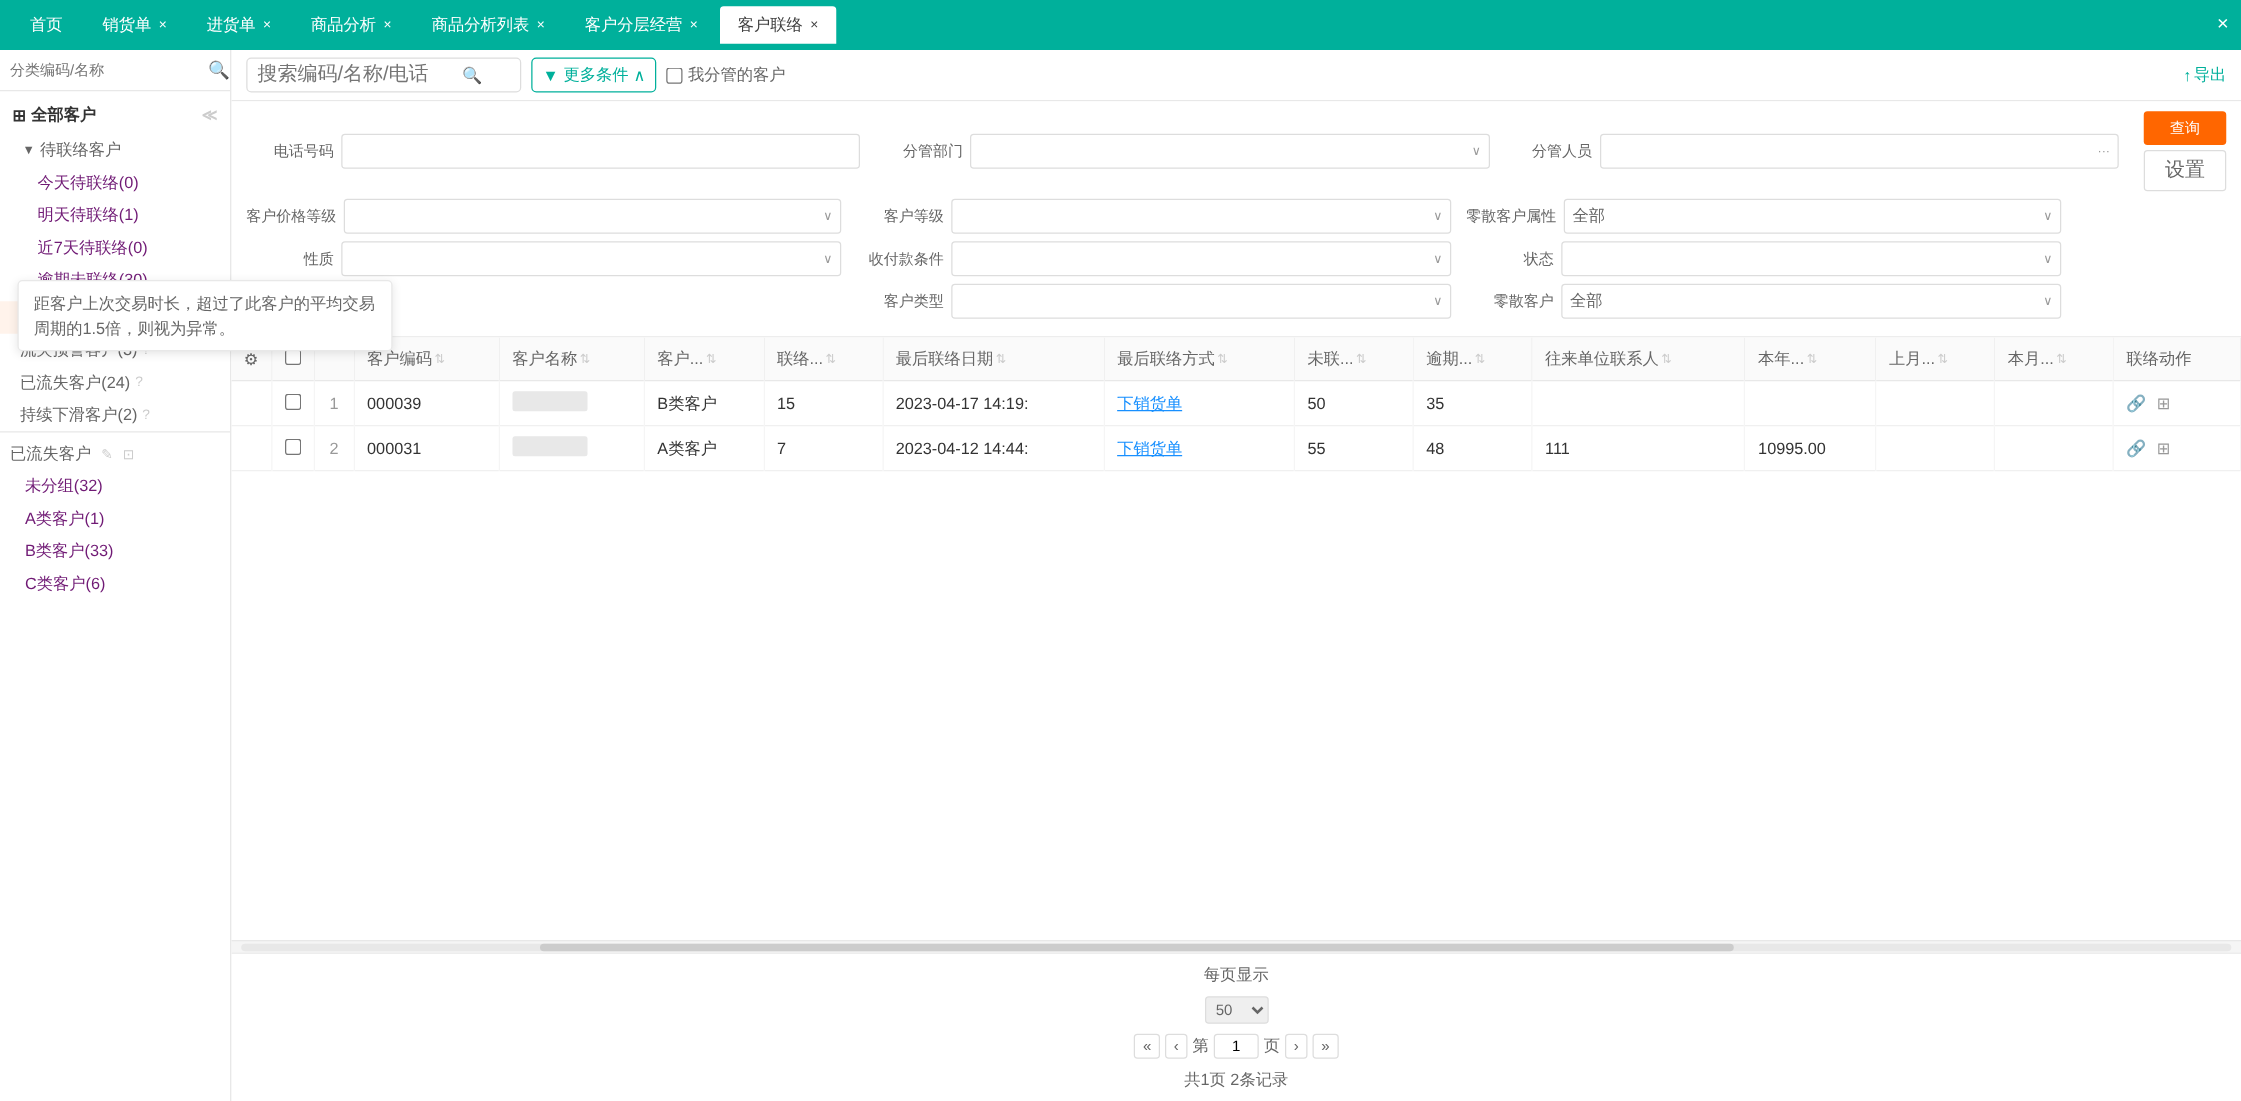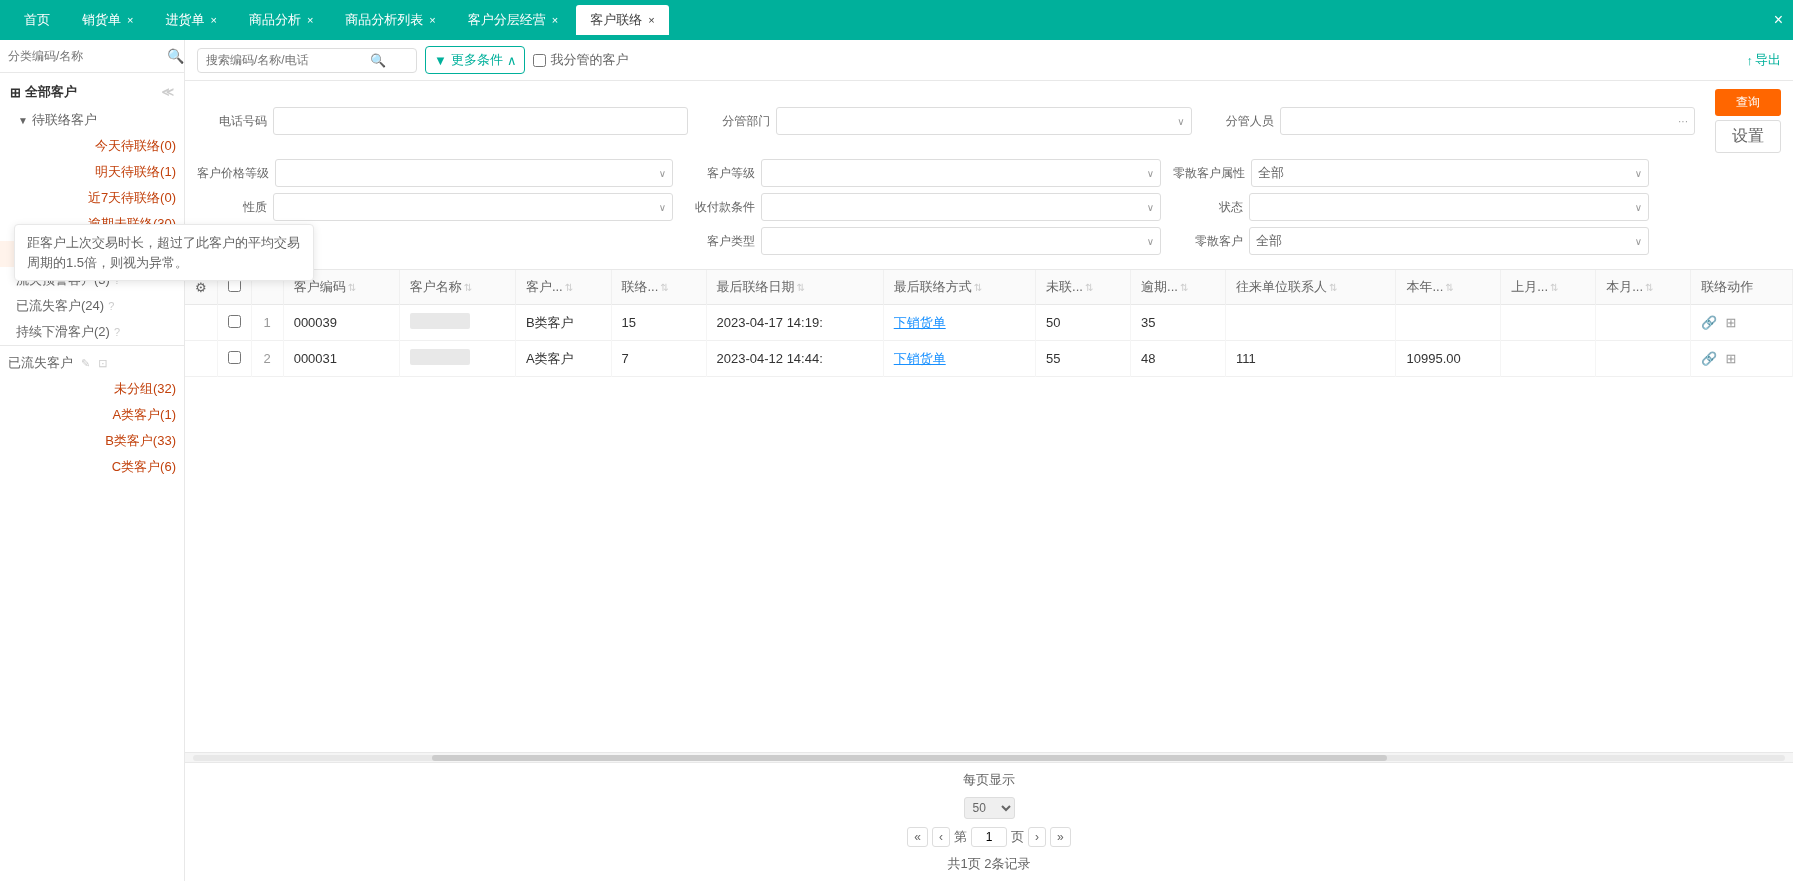--- a/index.html
+++ b/index.html
@@ -42,43 +42,43 @@
       display: flex; align-items: center; padding: 6px 10px; font-weight: bold;
       color: #333; cursor: pointer; gap: 4px;
     }
     .tree-section { padding-left: 10px; }
     .tree-section-title {
       display: flex; align-items: center; padding: 4px 8px; color: #666;
       cursor: pointer; gap: 4px; font-size: 12px;
     }
     .tree-section-title .arrow { font-size: 10px; }
     .tree-item {
-      padding: 4px 8px 4px 20px; color: #c2410c; cursor: pointer; font-size: 12px;
-      white-space: nowrap; overflow: hidden; text-overflow: ellipsis; text-align: right;
+      padding: 4px 8px 4px 20px; color: #701a75; cursor: pointer; font-size: 12px;
+      white-space: nowrap; overflow: hidden; text-overflow: ellipsis;
     }
     .tree-item-with-icon {
       padding: 4px 8px 4px 16px; color: #666; cursor: pointer; font-size: 12px;
       display: flex; align-items: center; gap: 4px;
     }
     .tree-item-with-icon.active { background: #fff3eb; color: #f60; font-weight: bold; }
     .tree-item-with-icon .help-icon { color: #ccc; font-size: 11px; }
 
     
     .content-area { flex: 1; display: flex; flex-direction: column; overflow: hidden; background: #f5f5f5; }
 
     
     .filter-bar {
       background: #fff; border-bottom: 1px solid #e8e8e8;
       padding: 6px 12px; display: flex; align-items: center; gap: 8px;
     }
     .search-box {
       display: flex; align-items: center; border: 1px solid #ddd; border-radius: 4px;
       padding: 4px 8px; gap: 4px; min-width: 220px;
     }
-    .search-box input { border: none; outline: none; font-size: 12px; color: #0369a1; width: 160px; }
+    .search-box input { border: none; outline: none; font-size: 16px; color: #0369a1; width: 160px; }
     .search-box .s-icon { color: #999; cursor: pointer; }
     .more-filter {
       display: flex; align-items: center; gap: 4px; color: #00b09b; cursor: pointer;
       font-size: 12px; padding: 4px 8px; border: 1px solid #00b09b; border-radius: 4px;
     }
     .my-customer {
       display: flex; align-items: center; gap: 4px; color: #666; font-size: 12px; cursor: pointer;
     }
     .my-customer input[type=checkbox] { cursor: pointer; }
     .export-btn {

